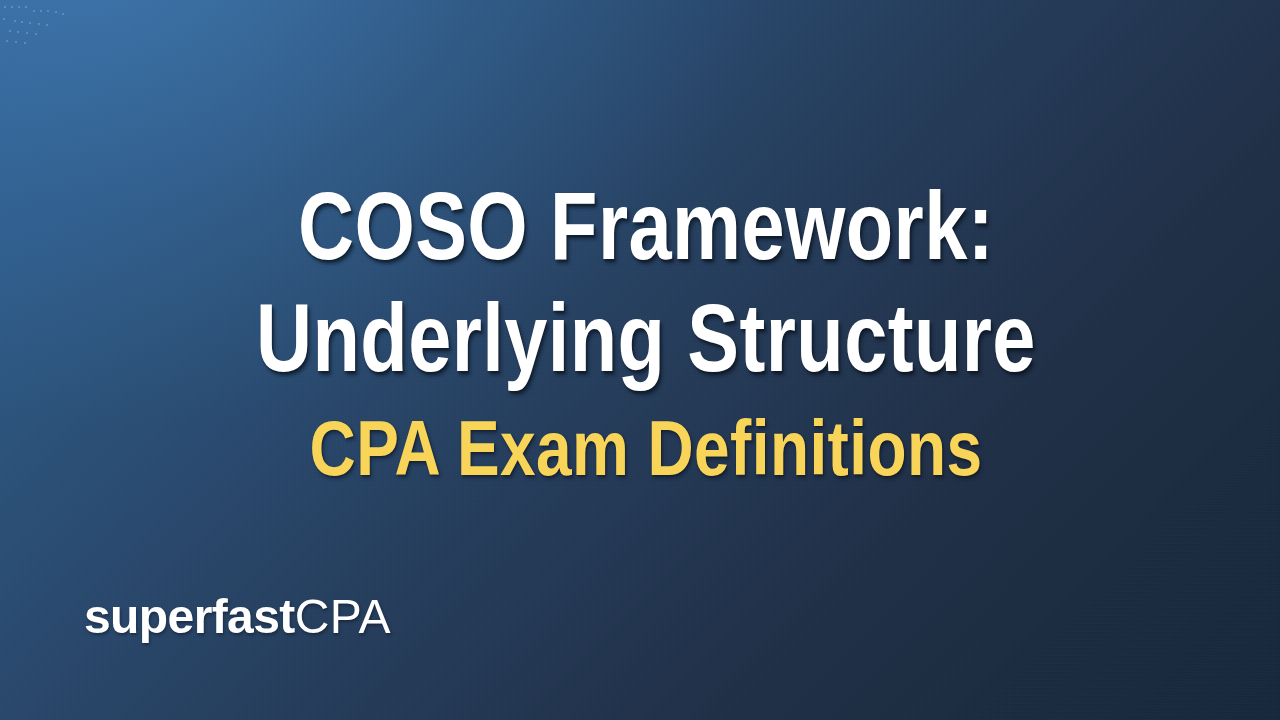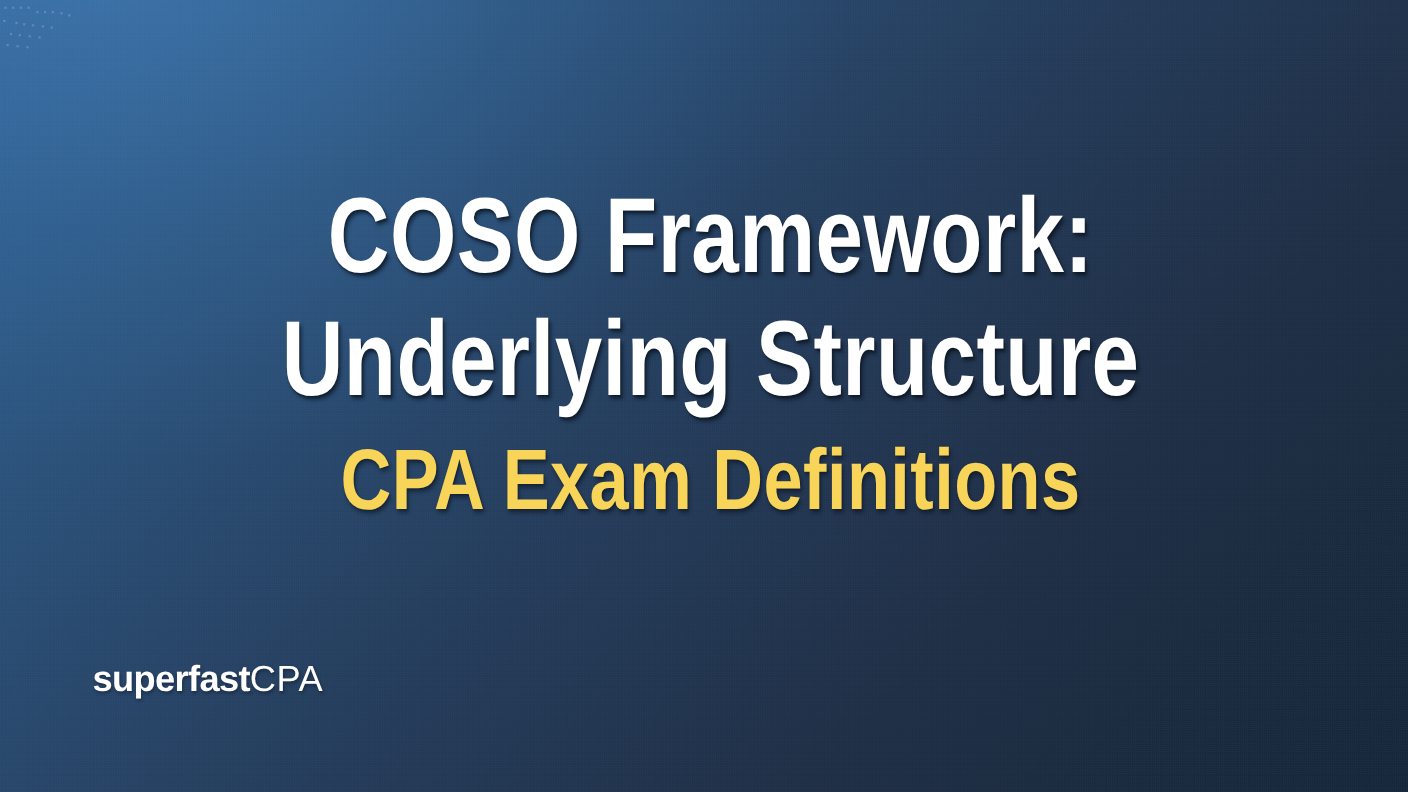--- a/index.html
+++ b/index.html
@@ -52,21 +52,21 @@
   .corner-speckle {
     position:absolute; left:0; top:0;
     width:70px; height:56px;
     pointer-events:none; opacity:0.5;
   }
 
   
   .text-block {
     position:absolute;
     left:0; right:0;
-    top:158px;
+    top:170px;
     text-align:center;
     padding-left:12px;          
   }
 
   .title-line {
     display:block;
     color:#ffffff;
     font-weight:bold;
     font-size:97px;
     line-height:112px;
@@ -92,21 +92,21 @@
     margin-top:6px;
     text-shadow:
       2px 3px 4px rgba(8,16,28,0.45),
       1px 1px 2px rgba(8,16,28,0.35);
   }
 
   
   .logo {
     position:absolute;
     left:84px; top:596px;
-    font-size:33px;
+    font-size:48px;
     line-height:42px;
     white-space:nowrap;
     color:#ffffff;
     text-shadow:1px 2px 3px rgba(8,16,28,0.45);
   }
   .logo-strong {
     font-weight:bold;
     letter-spacing:-0.6px;
   }
   .logo-light {

